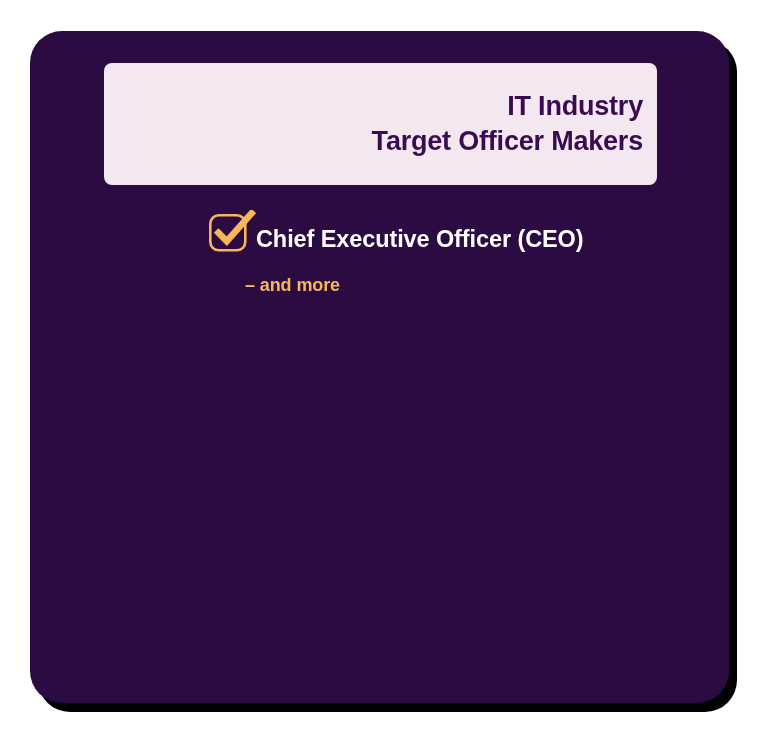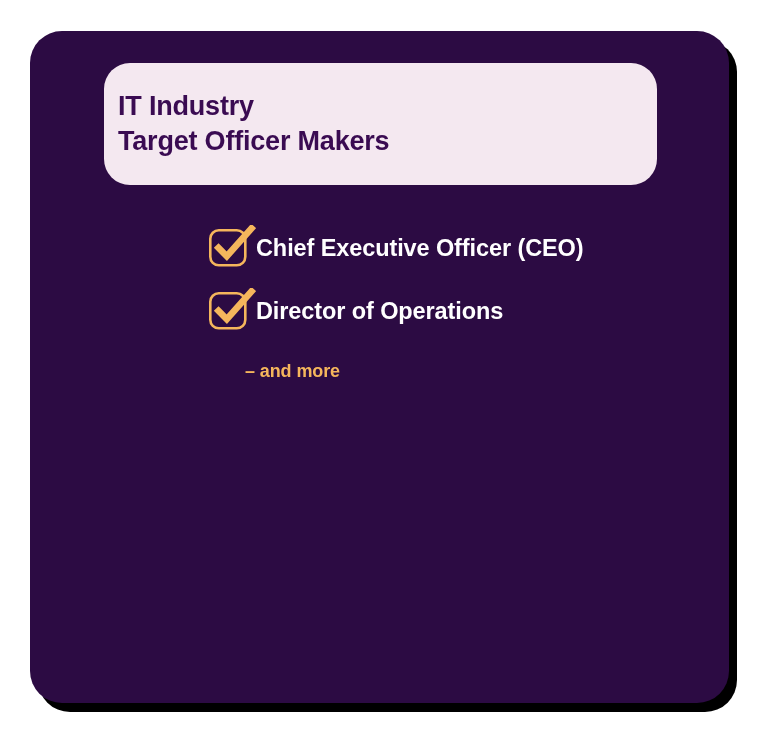--- a/index.html
+++ b/index.html
@@ -45,24 +45,24 @@
   }
 
   
   .header-pill {
     position: absolute;
     left: 74px;
     top: 32px;
     width: 553px;
     height: 122px;
     background: #F4E8F0;
-    border-radius: 26px;
+    border-radius: 8px;
     display: flex;
     flex-direction: column;
-    align-items: flex-start;
+    align-items: flex-end;
     justify-content: center;
     box-sizing: border-box;
     padding: 0 14px;
   }
   .header-line {
     color: #3A0B52;
     font-weight: bold;
     font-size: 27px;
     line-height: 35px;
     letter-spacing: -0.2px;
@@ -74,23 +74,22 @@
   .list {
     position: absolute;
     left: 176px;
     top: 178px;
     width: 480px;
   }
 
   .list-item {
     position: relative;
     display: flex;
-    align-items: center;
+    align-items: flex-end;
     margin-bottom: 18px;
-    margin-top: 15px;
   }
   .list-item.gap-wide {
     margin-bottom: 26px;
   }
 
   .checkbox-icon {
     position: relative;
     flex: 0 0 auto;
     width: 50px;
     height: 44px;
@@ -143,29 +142,20 @@
         <span class="checkbox-icon">
           <svg width="50" height="44" viewBox="0 0 50 44">
             <rect x="4.3" y="5.3" width="35" height="35" rx="8.5" ry="8.5" fill="none" stroke="#F5B65C" stroke-width="2.6"></rect>
             <path d="M12.5 22.8 L20.8 31.2 L45.5 3.4" fill="none" stroke="#F5B65C" stroke-width="6.6" stroke-linecap="square" stroke-linejoin="miter"></path>
           </svg>
         </span>
         <span class="item-label">Chief Executive Officer (CEO)</span>
       </div>
 
 
-      <div class="list-item gap-wide">
-        <span class="checkbox-icon">
-          <svg width="50" height="44" viewBox="0 0 50 44">
-            <rect x="4.3" y="5.3" width="35" height="35" rx="8.5" ry="8.5" fill="none" stroke="#F5B65C" stroke-width="2.6"></rect>
-            <path d="M12.5 22.8 L20.8 31.2 L45.5 3.4" fill="none" stroke="#F5B65C" stroke-width="6.6" stroke-linecap="square" stroke-linejoin="miter"></path>
-          </svg>
-        </span>
-        <span class="item-label">Director of Operations</span>
-      </div>
 
 
 
 
       <div class="and-more">– and more</div>
 
     </div>
   </div>
 </div>
 

